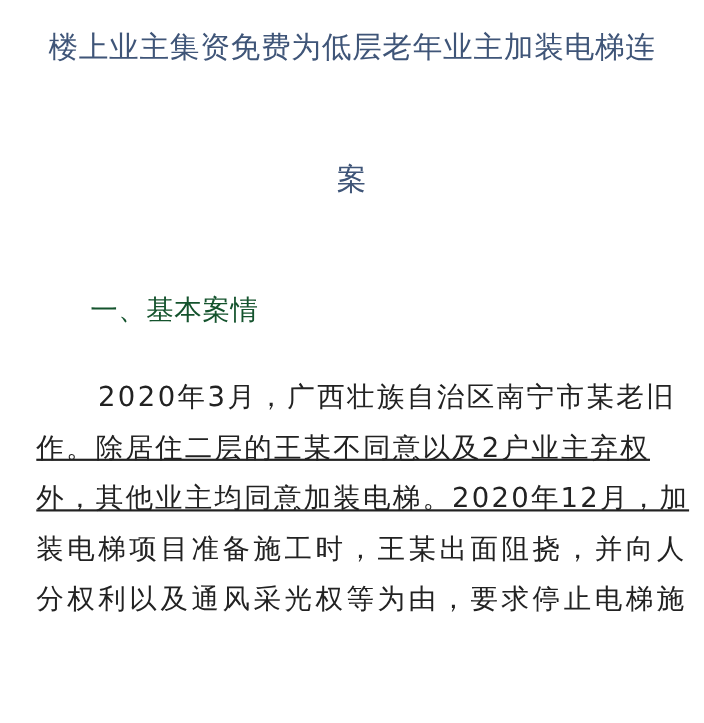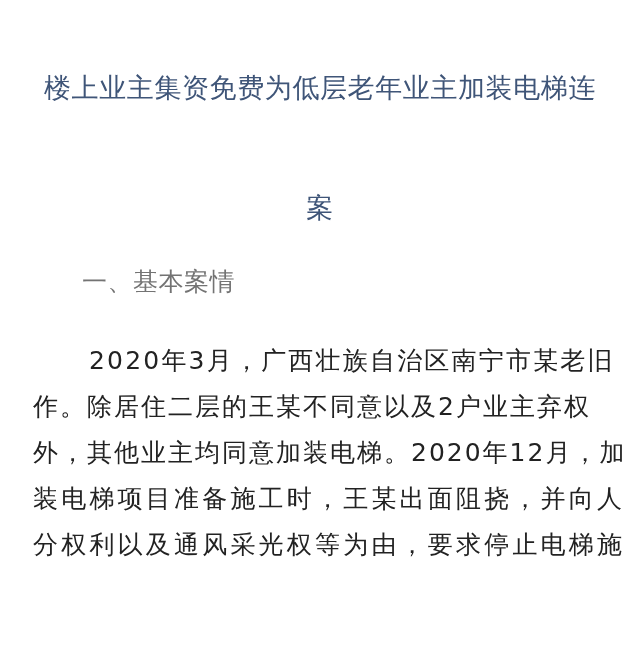--- a/index.html
+++ b/index.html
@@ -16,35 +16,34 @@
     }
     .title-block {
       position: absolute;
       left: 0;
       width: 640px;
       text-align: center;
       color: #3f5578;
       font-size: 27px;
       line-height: 42px;
       letter-spacing: 0.6px;
-      margin-top: 44px;
     }
     #title-main { top: 23px; }
     #title-sub { top: 143px; }
     .title-line {
       display: block;
       white-space: nowrap;
     }
     .section-heading {
       position: absolute;
       left: 82px;
       top: 262px;
       font-size: 25px;
       line-height: 40px;
-      color: #737373;
+      color: #14532d;
       letter-spacing: 0.5px;
       white-space: nowrap;
     }
     .paragraph {
       position: absolute;
       left: 33px;
       top: 338px;
       width: 580px;
       font-size: 25px;
       color: #222222;
@@ -55,20 +54,21 @@
       line-height: 46px;
       white-space: nowrap;
       letter-spacing: 3.2px;
     }
     .para-line.first {
       padding-left: 56px;
       letter-spacing: 2.2px;
     }
     .para-line.tight {
       letter-spacing: 2.0px;
+      text-decoration: underline;
     }
   </style>
 </head>
 <body>
 
 <div class="title-block" id="title-main">
   <span class="title-line">楼上业主集资免费为低层老年业主加装电梯连</span>
 </div>
 
 <div class="title-block" id="title-sub">

